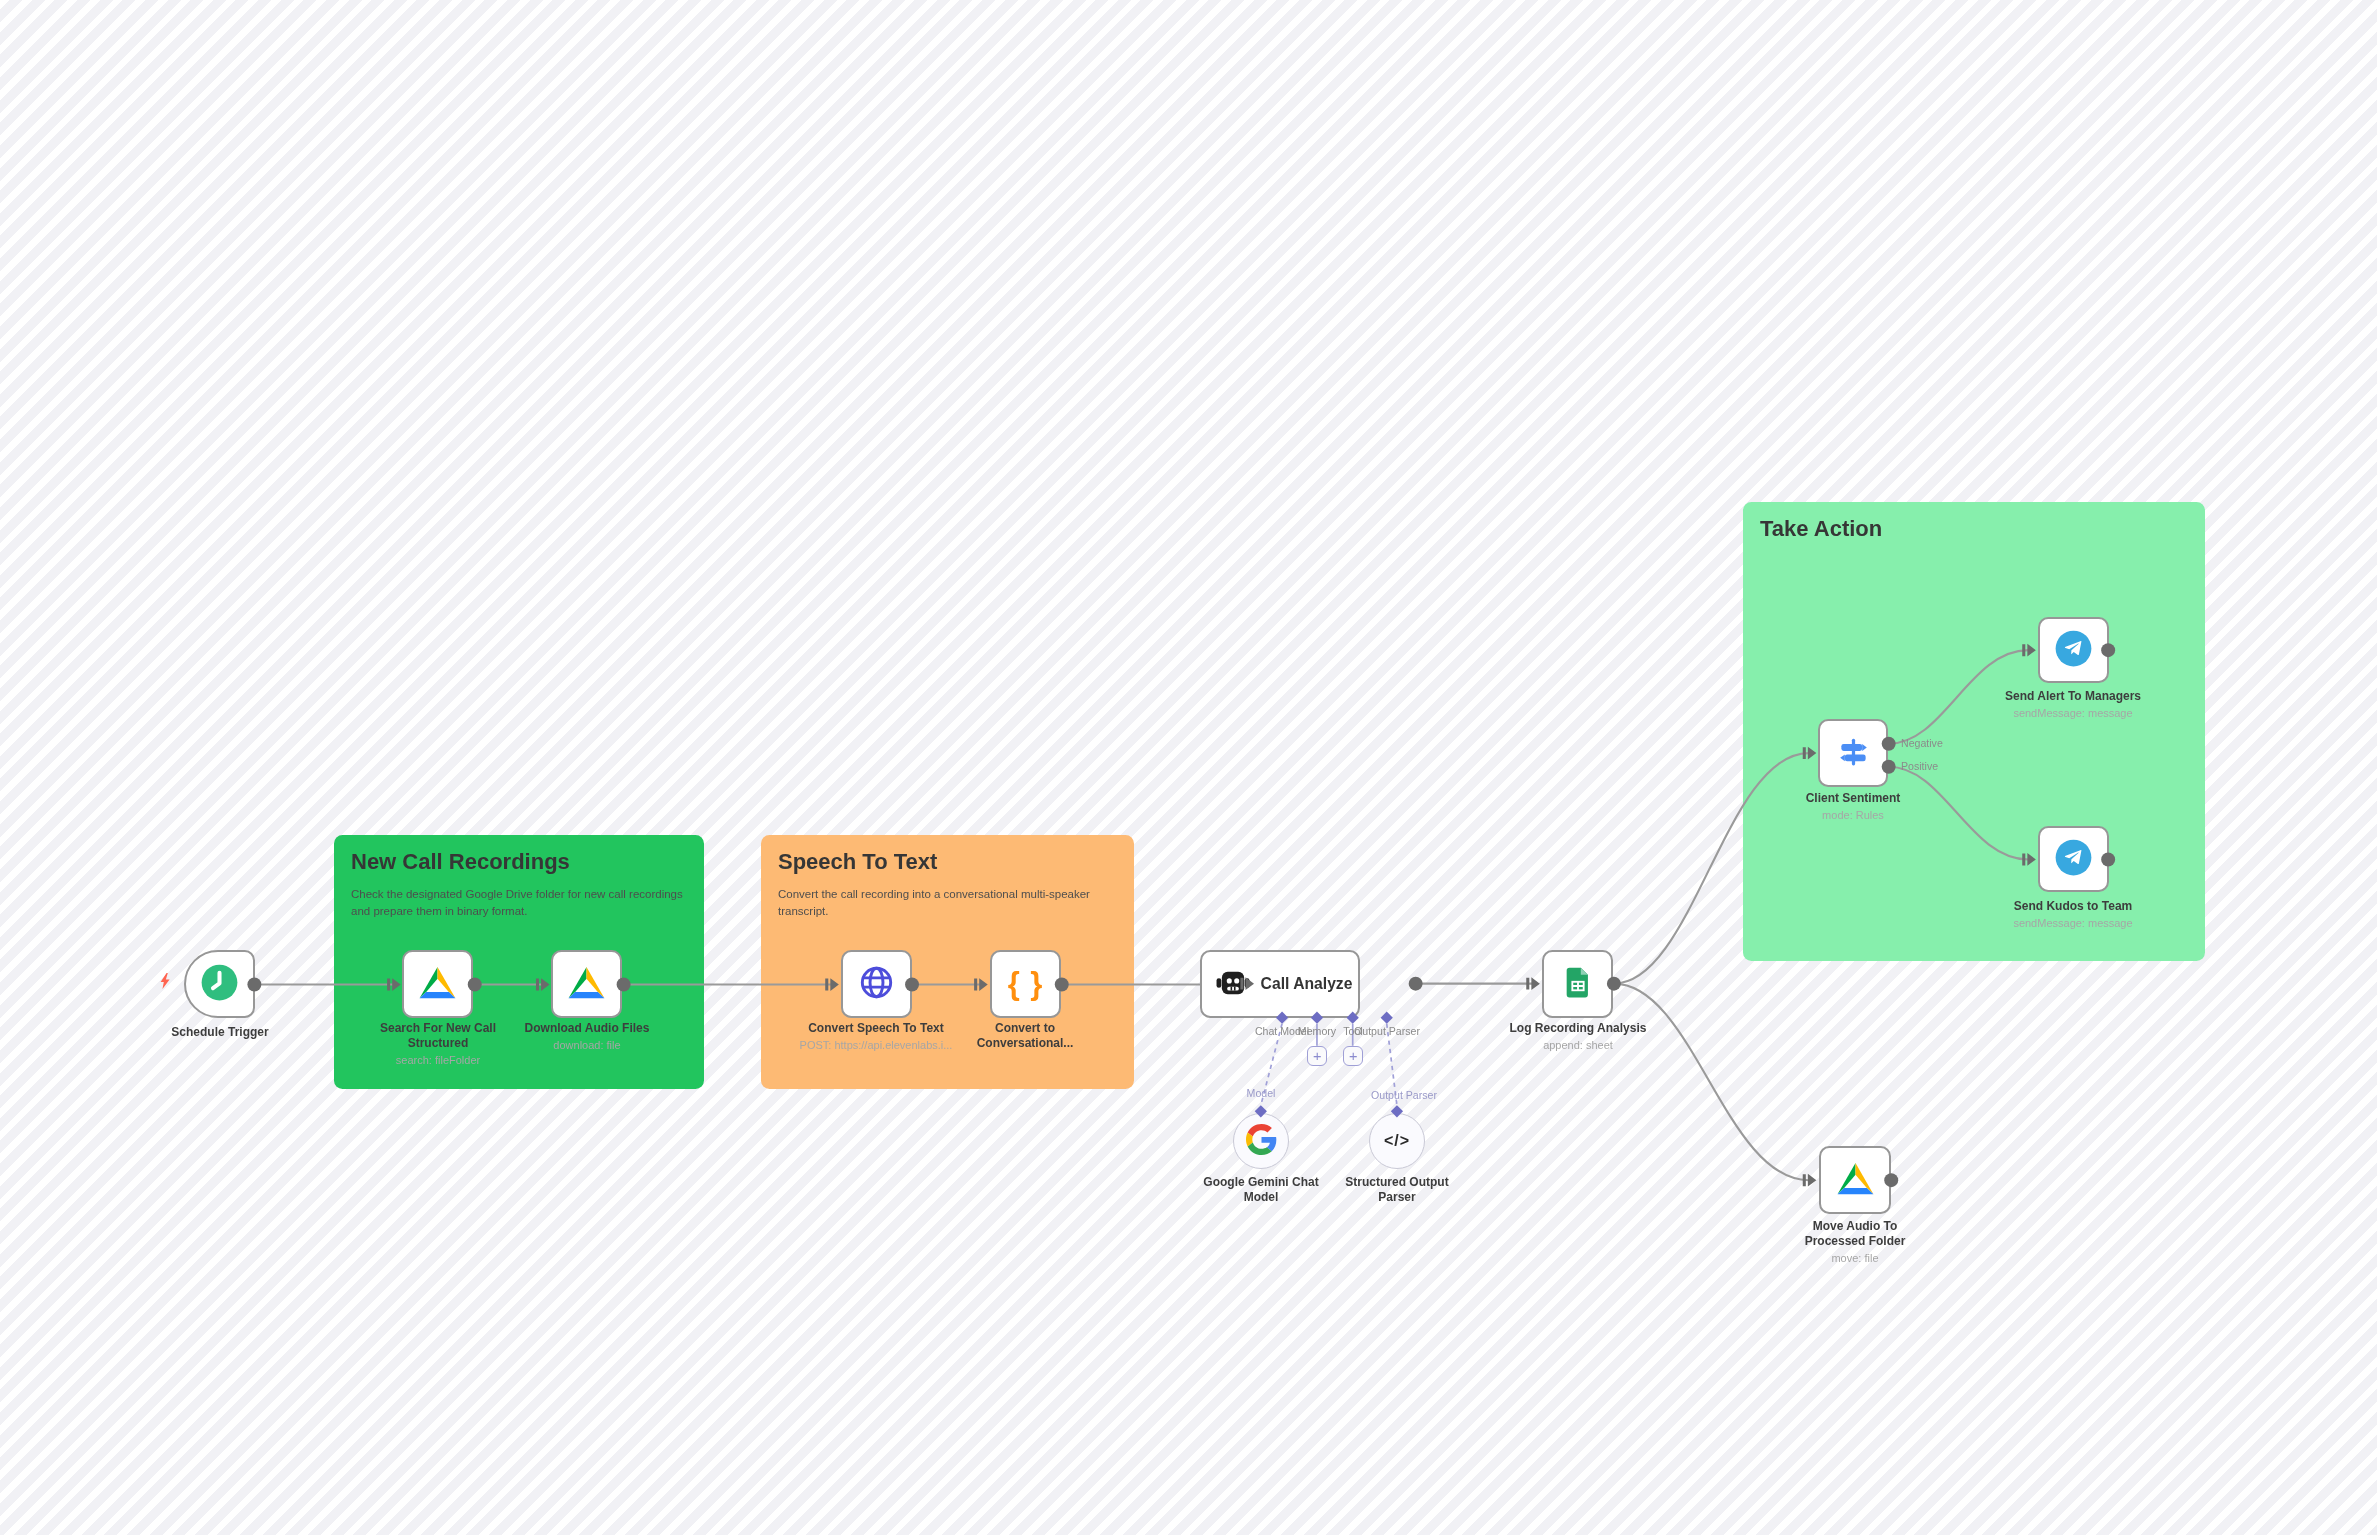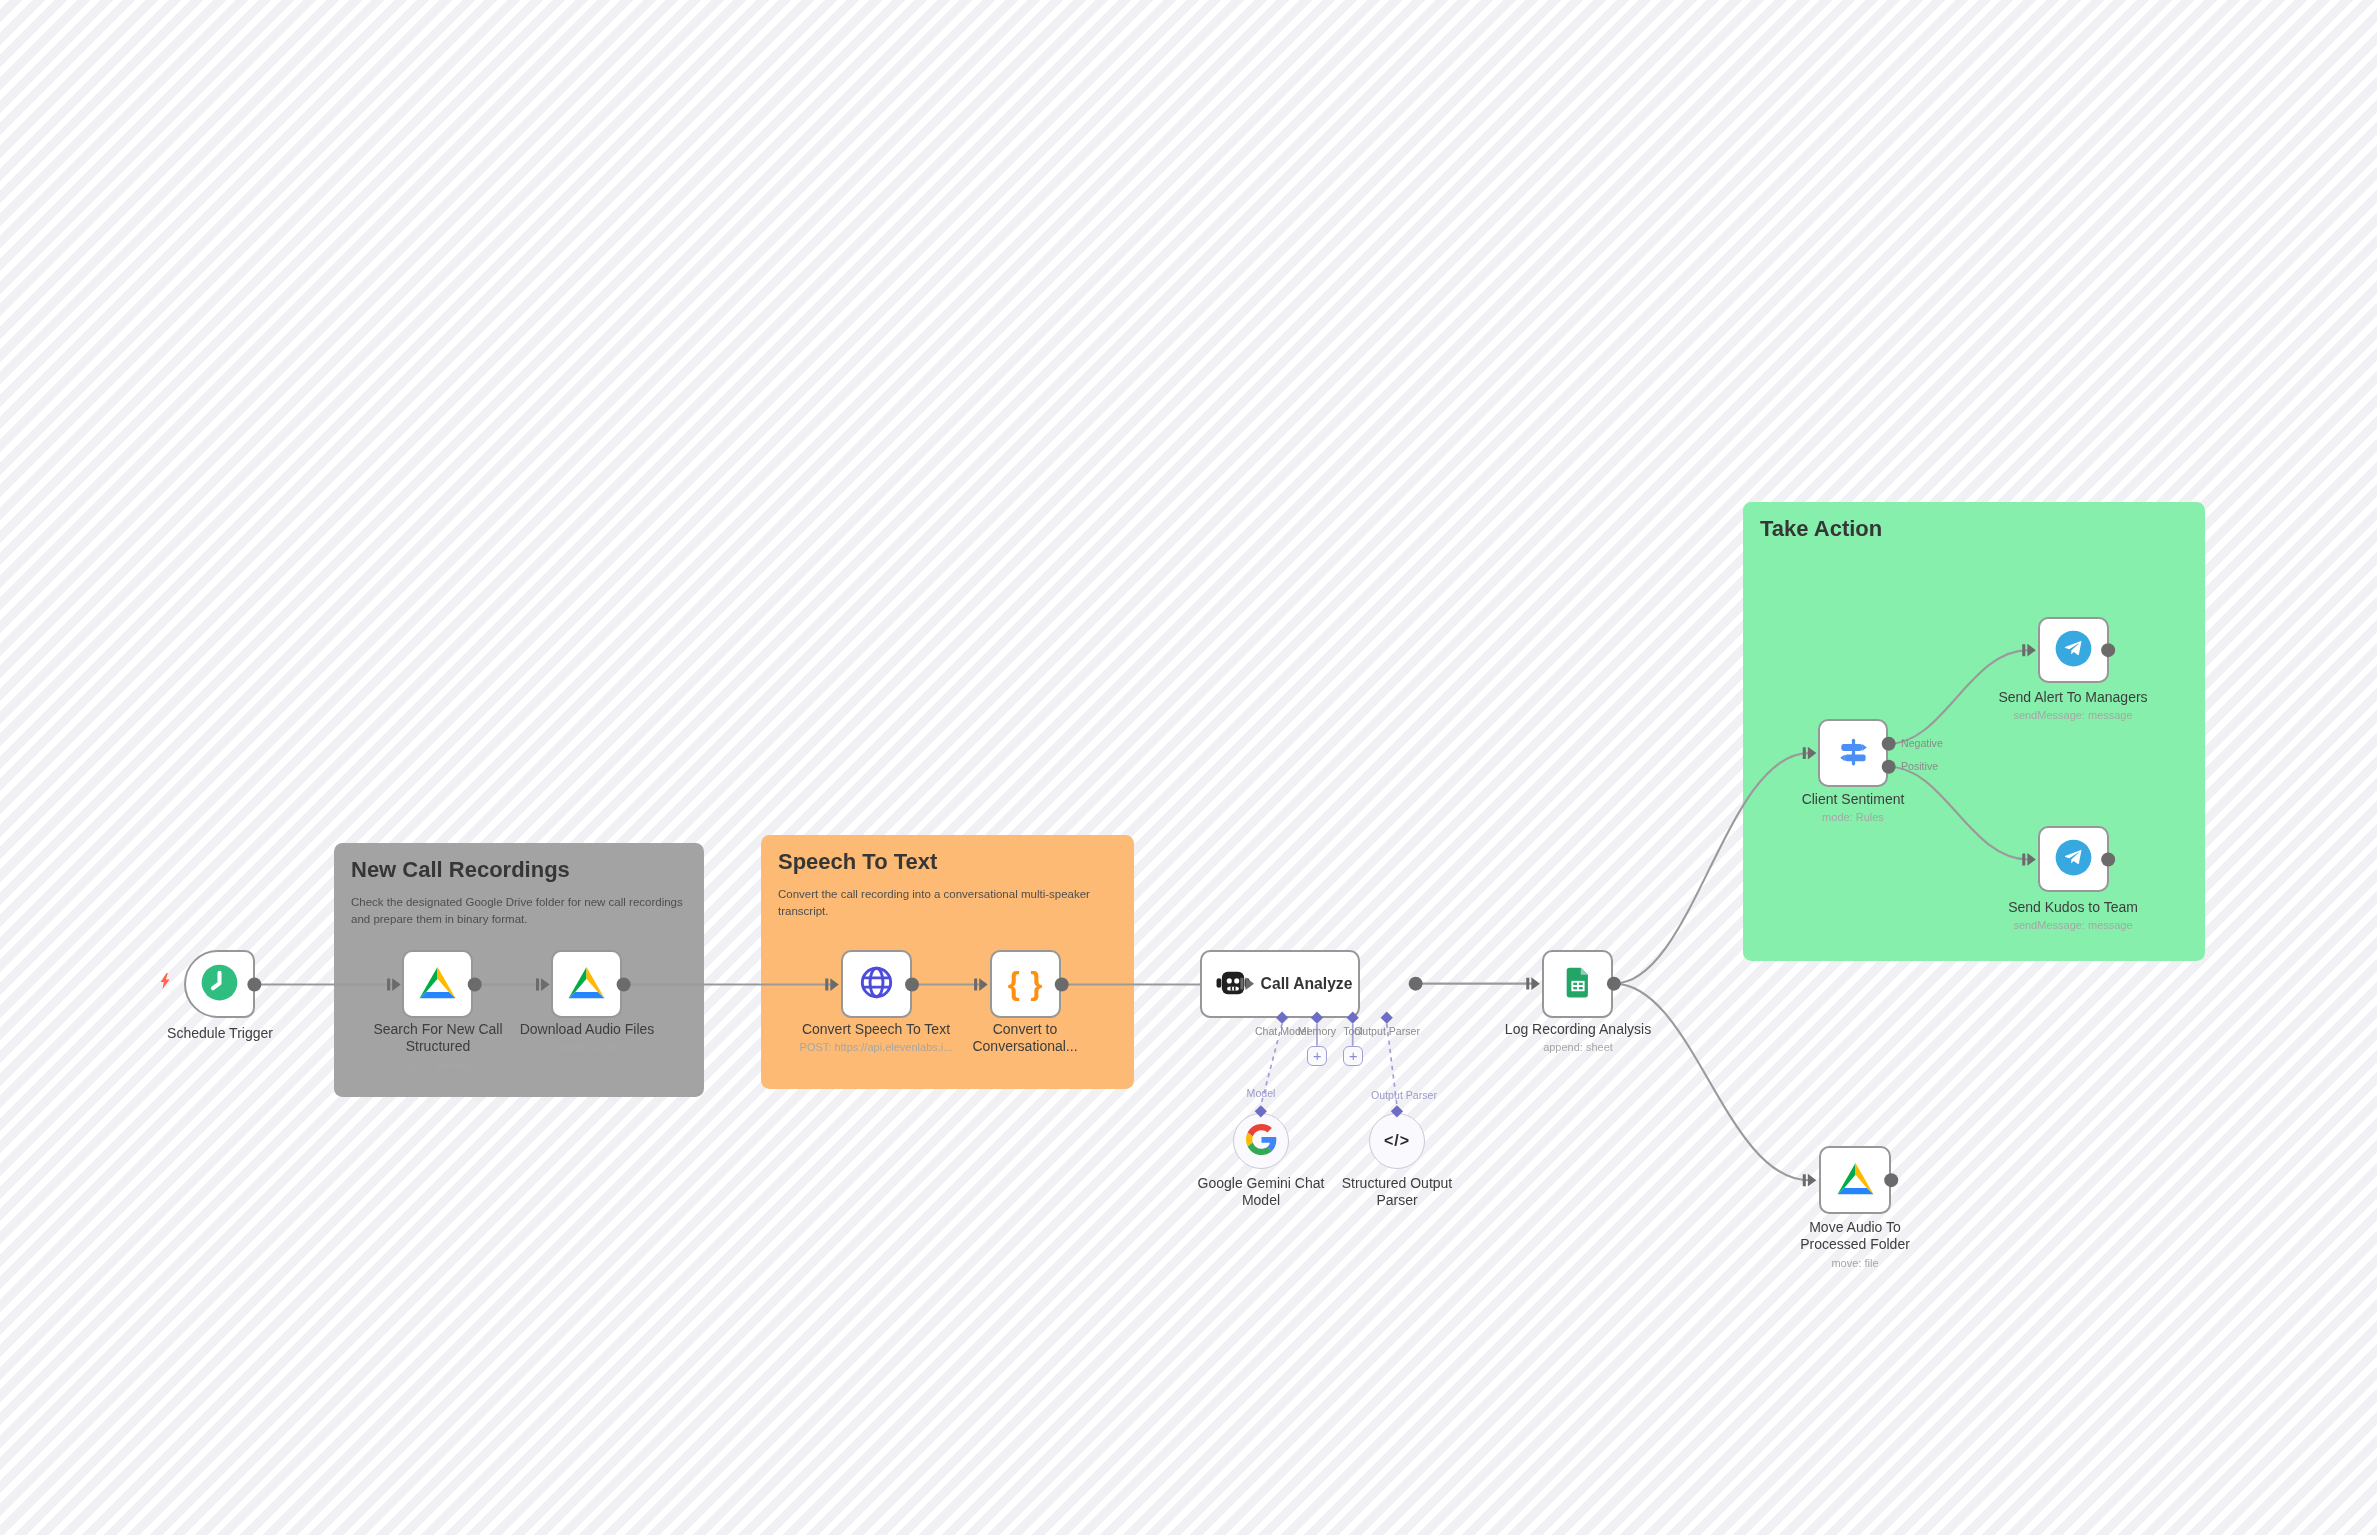--- a/index.html
+++ b/index.html
@@ -22,40 +22,40 @@
     border-radius:10.2px;box-sizing:border-box;display:flex;align-items:center;justify-content:center;
     z-index:3;
   }
   .node-wide{justify-content:flex-start;padding-left:13.6px;gap:11px;}
   .call-title{font-size:15.7px;font-weight:600;color:#343434;}
   .node-circle{
     position:absolute;width:56px;height:56px;background:#fafafe;border:1.7px solid #c9c9d6;
     border-radius:50%;box-sizing:border-box;display:flex;align-items:center;justify-content:center;z-index:3;
   }
   .nlabel{position:absolute;transform:translateX(-50%);text-align:center;z-index:5;}
-  .ntitle{font-size:14px;font-weight:400;color:#3d3d3d;line-height:1.22;}
+  .ntitle{font-size:12px;font-weight:700;color:#3d3d3d;line-height:1.22;}
   .nsub{font-size:11px;color:#a6a6a6;margin-top:3.4px;white-space:nowrap;}
   .port-label{position:absolute;transform:translateX(-50%);font-size:10.6px;color:#8b8b8b;white-space:nowrap;z-index:4;}
   .link-label{position:absolute;transform:translateX(-50%);font-size:10.6px;color:#9a9ac9;white-space:nowrap;z-index:4;}
   .out-label{position:absolute;font-size:10.6px;color:#8b8b8b;white-space:nowrap;z-index:4;}
   .plus-btn{
     position:absolute;width:20.4px;height:20.4px;border:1.5px solid #9f9fd6;border-radius:6px;
     background:rgba(250,250,252,.9);color:#8a8ace;font-size:14.5px;line-height:1;
     display:flex;align-items:center;justify-content:center;box-sizing:border-box;z-index:4;
   }
   .braces{font-size:31px;font-weight:700;color:#ff8f0e;letter-spacing:0.9px;}
   .code-glyph{font-size:16px;font-weight:700;color:#2b2b2b;letter-spacing:0.9px;}
   .wire{stroke:#9a9a9a;stroke-width:2.5;fill:none;}
   .ai-wire{stroke:#a0a0d8;stroke-width:2;fill:none;}
   .ai-wire-dashed{stroke:#a0a0d8;stroke-width:2;fill:none;stroke-dasharray:5 5;}
 </style>
 </head>
 <body>
 
-<div class="sticky" style="left:334px;top:835px;width:370px;height:254px;background:#a3a3a3;margin-top:8px;">
+<div class="sticky" style="left:334px;top:835px;width:370px;height:254px;background:#22c55e;">
   <div class="gtitle">New Call Recordings</div>
   <div class="gdesc">Check the designated Google Drive folder for new call recordings and prepare them in binary format.</div>
 </div>
 
 <div class="sticky" style="left:761px;top:835px;width:373px;height:254px;background:#fdba74;">
   <div class="gtitle">Speech To Text</div>
   <div class="gdesc">Convert the call recording into a conversational multi-speaker transcript.</div>
 </div>
 
 <div class="sticky" style="left:1743px;top:502px;width:462px;height:459px;background:#86efac;">

